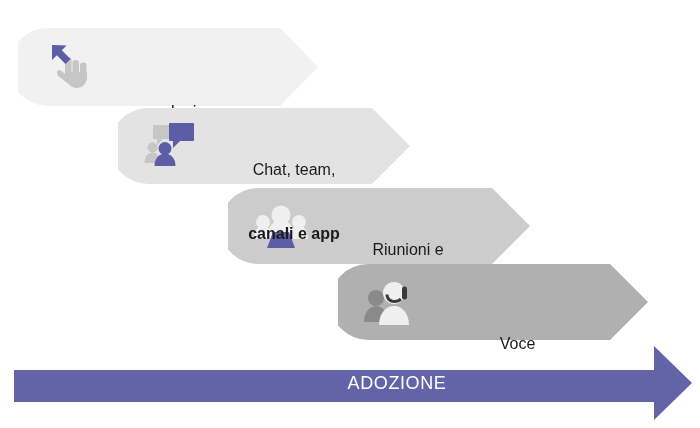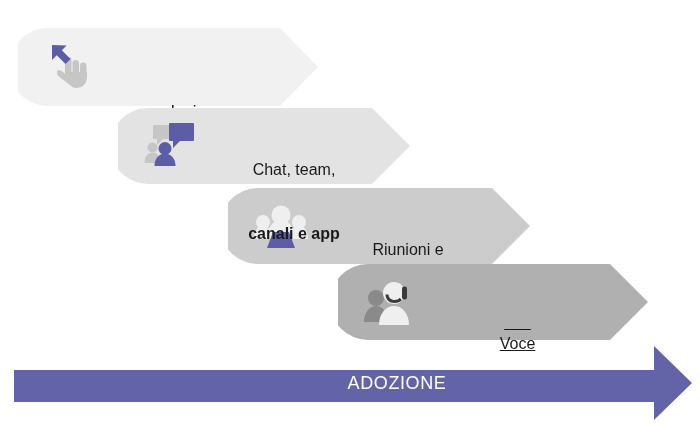--- a/index.html
+++ b/index.html
@@ -158,21 +158,21 @@
       <g fill="#efefef">
         <circle cx="30" cy="15" r="11"></circle>
         <path d="M 15 47 C 15 35.5 21.8 28 30 28 C 38.2 28 45 35.5 45 47 Z"></path>
       </g>
 
       <g fill="#3a3a3a">
         <path d="M 21.5 16.5 C 21.5 21.5 25.5 25 30.5 25 C 33.5 25 36 24 37.8 22.2 L 35.8 19.8 C 34.4 21.2 32.6 22 30.5 22 C 27 22 24.5 19.6 24.5 16.5 Z"></path>
         <rect x="38" y="8.5" width="5" height="13" rx="2.2"></rect>
       </g>
     </svg>
-    <div class="chev-label" id="label-3" style="left: 87px; top: 27px; width: 185px; font-size: 16px; color: rgb(26, 26, 26); text-decoration: underline;">
+    <div class="chev-label" id="label-3" style="left: 87px; top: 27px; width: 185px; font-size: 16px; color: rgb(26, 26, 26);">
       <span class="chev-line">Voce</span>
     </div>
   </div>
 
   <div id="adoption-arrow" style="left: 14px; top: 346px; width: 678px; height: 74px;">
     <svg id="adoption-arrow-svg" viewBox="0 0 678 74" preserveAspectRatio="none" width="678" height="74">
       <path id="adoption-arrow-path" d="M 0 24 H 640 V 0 L 678 37 L 640 74 V 56 H 0 Z" fill="#6264a7"></path>
     </svg>
     <div id="adoption-label" style="top: 27px; font-size: 18px; color: rgb(255, 255, 255); width: 640px;">ADOZIONE</div>
   </div>

